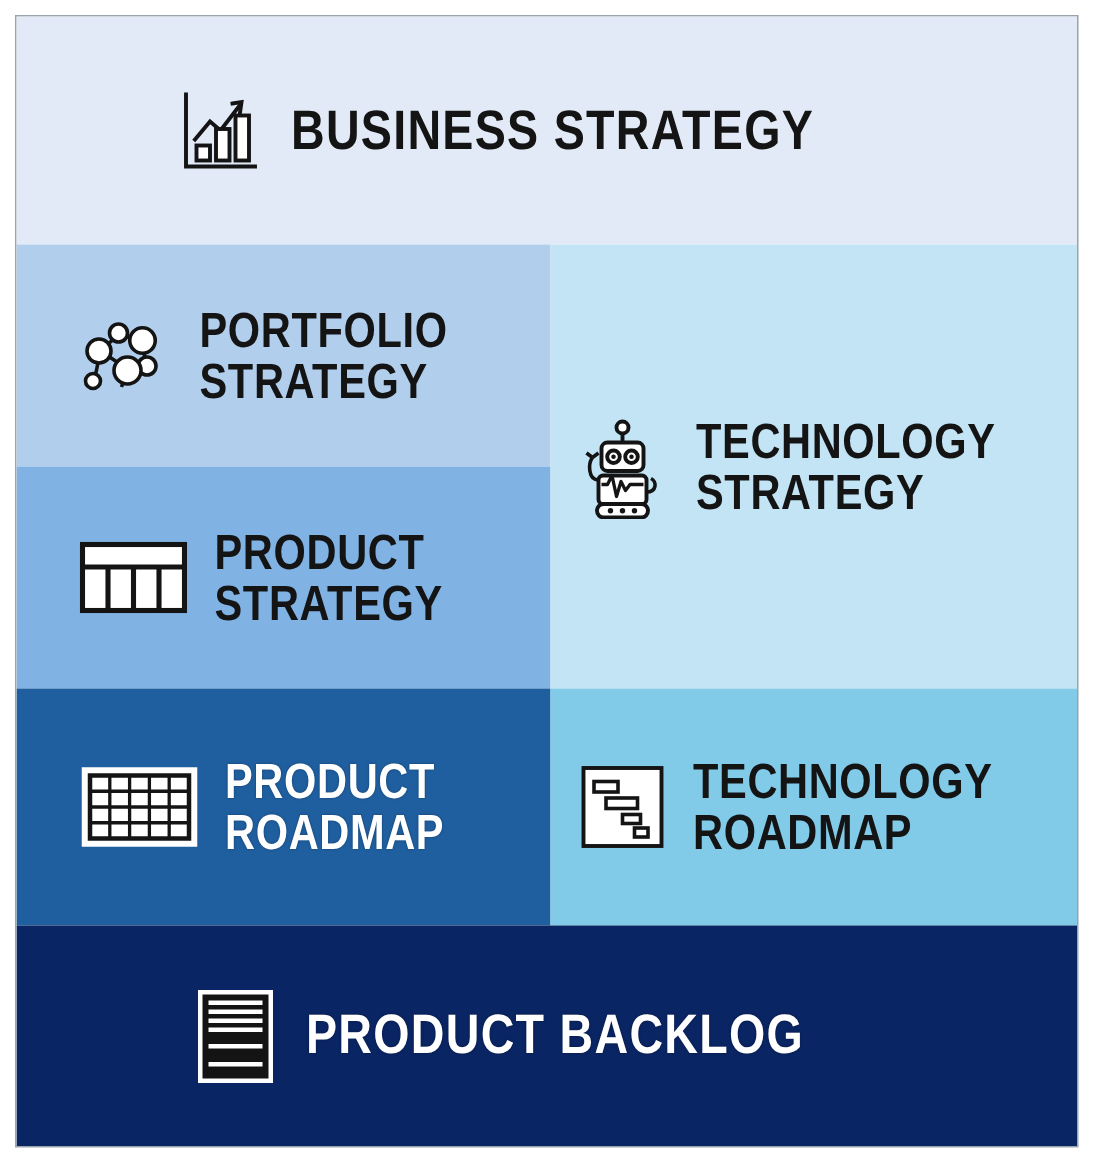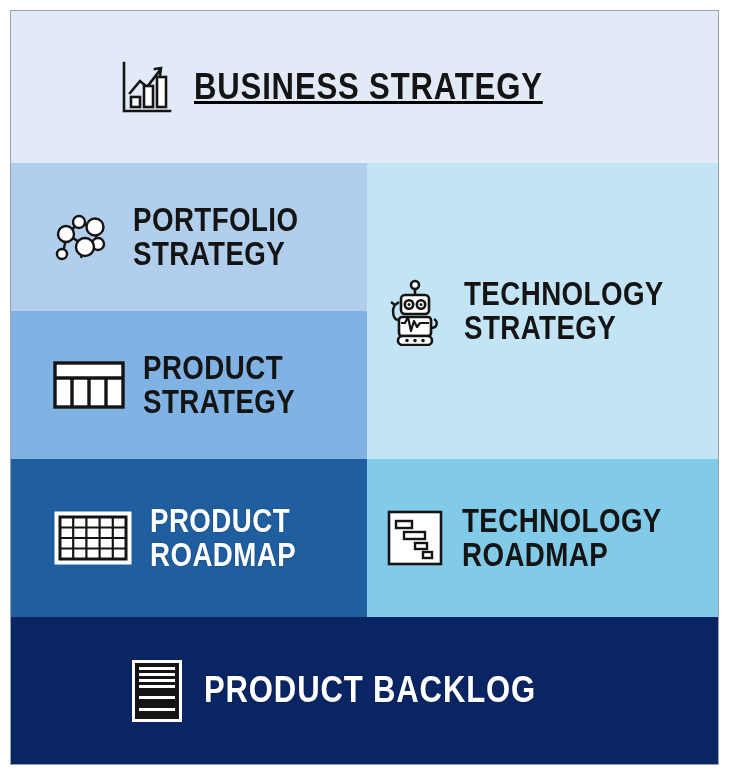--- a/index.html
+++ b/index.html
@@ -60,21 +60,21 @@
 
   
   #row-business {
     height: 152px;
     flex: 0 0 152px;
   }
   #row-business .label {
     font-size: 37px;
     letter-spacing: 1px;
   }
-  #row-business .cell-inner { gap: 20px; text-decoration: underline; }
+  #row-business .cell-inner { gap: 20px; }
 
   
   #middle-block {
     flex: 1 1 auto;
     display: flex;
     flex-direction: row;
     min-height: 0;
   }
   #left-column {
     flex: 0 0 356px;

